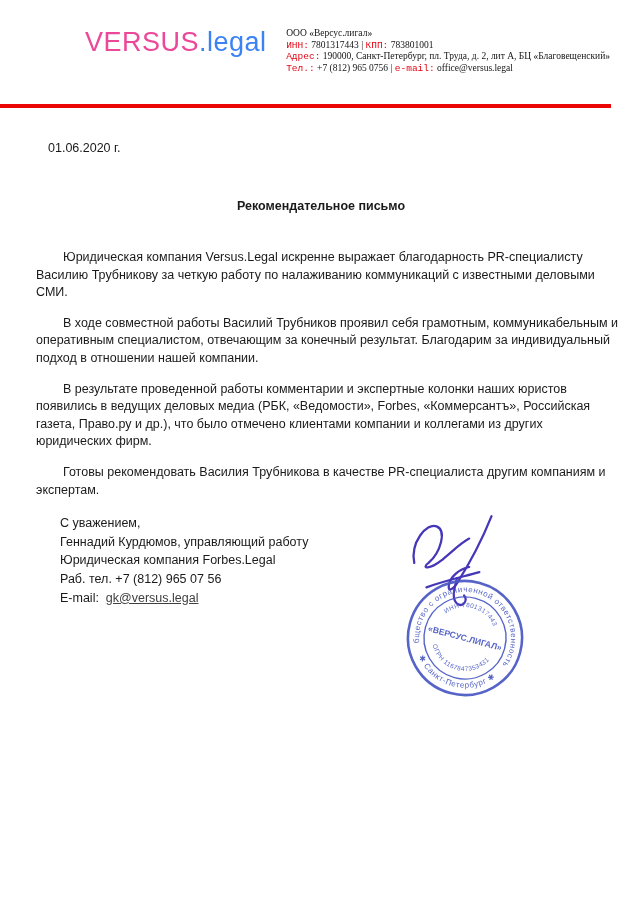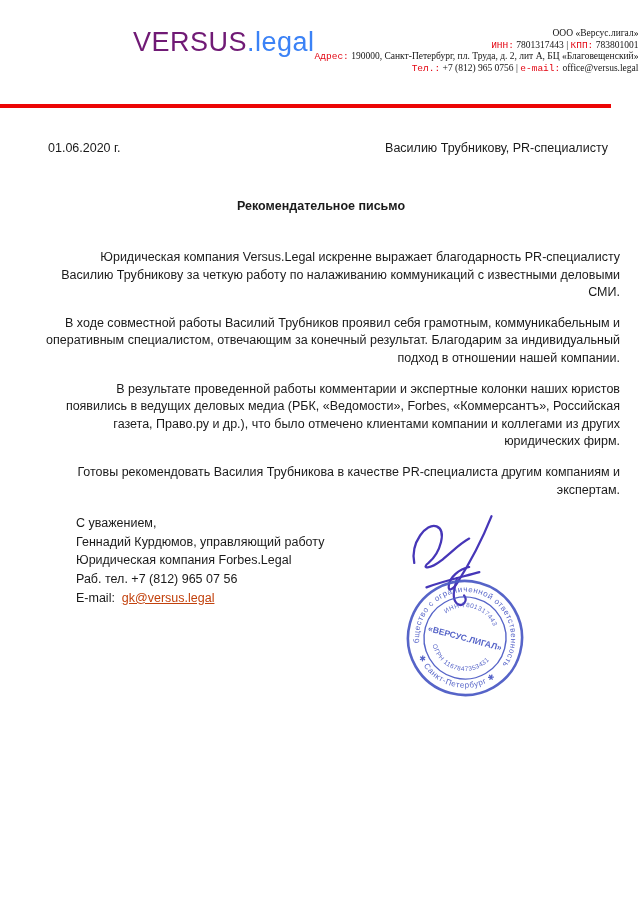--- a/index.html
+++ b/index.html
@@ -10,47 +10,47 @@
     color: #1a1a1a;
     position: relative;
     overflow: hidden;
   }
   .page { position: absolute; inset: 0; background: #ffffff; }
 
   
   .letterhead { position: absolute; top: 28px; left: 85px; right: 32px;
     display: flex; justify-content: space-between; align-items: flex-start; }
   .logo { font-size: 27px; font-weight: 500; letter-spacing: .5px; line-height: 1.1; white-space: nowrap; }
-  .logo .brand { color: #701a75; margin-left: 48px; }
+  .logo .brand { color: #ec4899; }
   .logo .suffix { color: #3b82f6; }
   .company-info {
     font-family: "Liberation Serif", serif;
     font-size: 9.5px; line-height: 11.5px;
-    text-align: right; color: #141414; white-space: nowrap;
+    text-align: left; color: #141414; white-space: nowrap;
   }
   .company-info .red { color: #e30613; font-family: Liberation Mono, monospace; }
   .rule { position: absolute; top: 104px; left: 0; width: 611px; height: 4px; background: #ec0505; }
 
   
   .date-row { position: absolute; top: 141px; left: 48px; width: 560px;
     display: flex; justify-content: space-between; font-size: 12.5px; }
 
   
   .letter-title { position: absolute; top: 199px; left: 0; width: 642px;
     text-align: center; font-size: 12.5px; font-weight: bold; }
 
   
   .letter-body { position: absolute; top: 249px; left: 36px; width: 584px;
-    font-size: 12.5px; line-height: 17.6px; text-align: right; }
+    font-size: 12.5px; line-height: 17.6px; text-align: left; }
   .letter-body p { text-indent: 27px; margin-bottom: 13px; }
 
   
-  .sig-block { position: absolute; top: 514px; left: 76px;
+  .sig-block { position: absolute; top: 514px; left: 60px;
     font-size: 12.5px; line-height: 18.7px; }
-  .sig-email-link { color: #c2410c; text-decoration: underline; cursor: pointer; }
+  .sig-email-link { color: #404040; text-decoration: underline; cursor: pointer; }
 
   
   .autograph { position: absolute; left: 398px; top: 510px; width: 122px; height: 112px; }
   .stamp { position: absolute; left: 385px; top: 558px; width: 160px; height: 160px; opacity: .93; }
   .stamp text { font-family: "Liberation Sans", sans-serif; fill: #4a59c4; }
 </style>
 </head>
 <body>
 
 <div class="page">
@@ -81,21 +81,20 @@
         <span class="red">e-mail:</span>
         <span>office@versus.legal</span>
       </div>
     </div>
   </div>
 
   <div class="rule"></div>
 
   <div class="date-row">
     <span>01.06.2020 г.</span>
-    <span>Василию Трубникову, PR-специалисту</span>
   </div>
 
   <div class="letter-title">Рекомендательное письмо</div>
 
   <div class="letter-body">
     <p>Юридическая компания Versus.Legal искренне выражает благодарность PR-специалисту Василию Трубникову за четкую работу по налаживанию коммуникаций с известными деловыми СМИ.</p>
     <p>В ходе совместной работы Василий Трубников проявил себя грамотным, коммуникабельным и оперативным специалистом, отвечающим за конечный результат. Благодарим за индивидуальный подход в отношении нашей компании.</p>
     <p>В результате проведенной работы комментарии и экспертные колонки наших юристов появились в ведущих деловых медиа (РБК, «Ведомости», Forbes, «Коммерсантъ», Российская газета, Право.ру и др.), что было отмечено клиентами компании и коллегами из других юридических фирм.</p>
     <p>Готовы рекомендовать Василия Трубникова в качестве PR-специалиста другим компаниям и экспертам.</p>
   </div>

